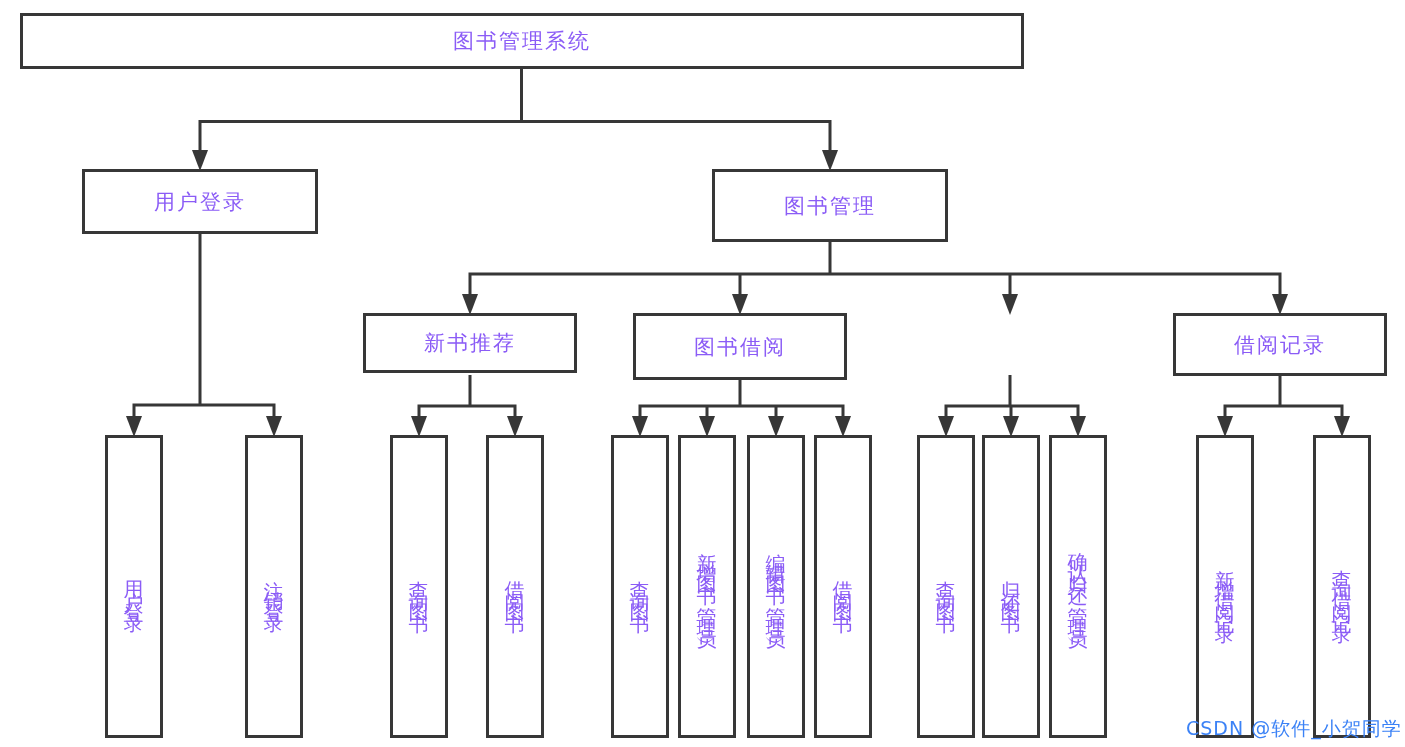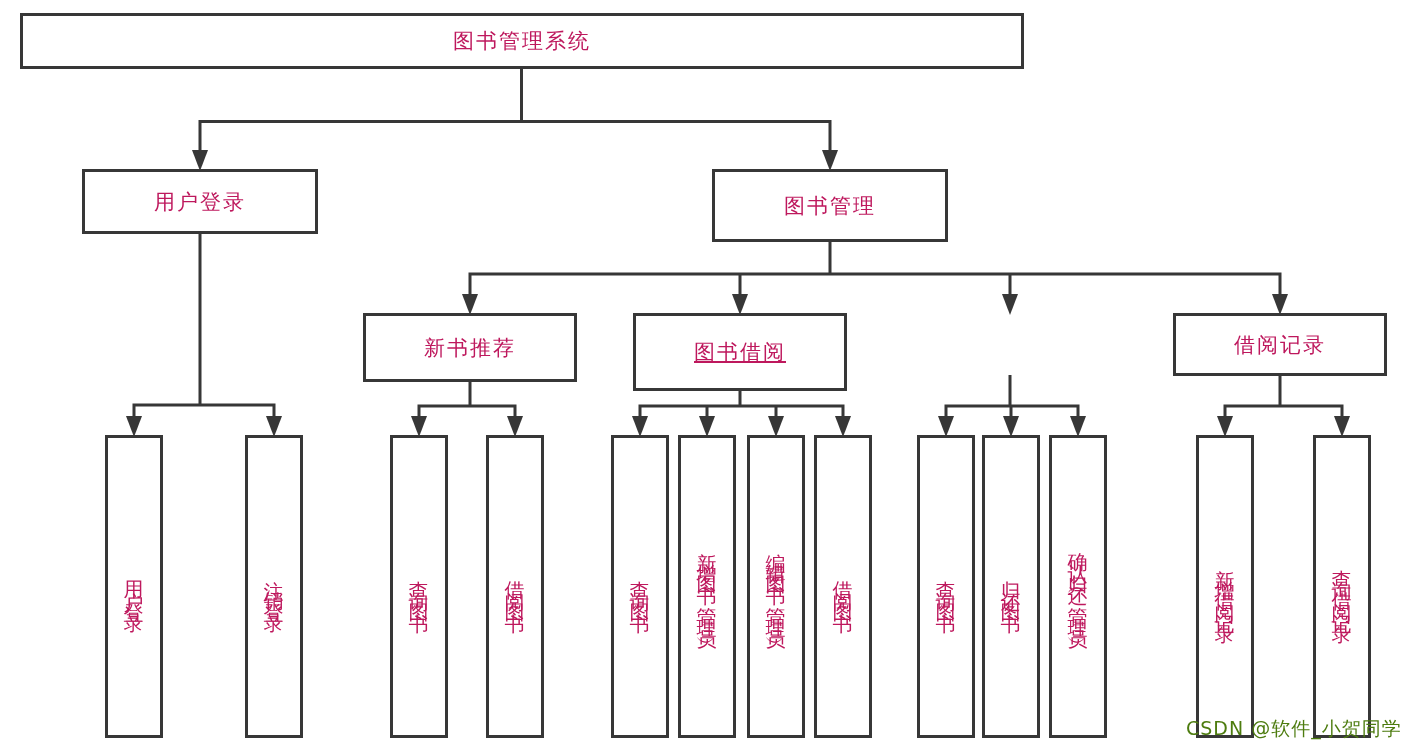--- a/index.html
+++ b/index.html
@@ -31,41 +31,41 @@
     stroke: none;
   }
   .node {
     position: absolute;
     box-sizing: border-box;
     border: 3px solid #373737;
     background: #ffffff;
     display: flex;
     align-items: center;
     justify-content: center;
-    color: #be185d;
+    color: #8b5cf6;
     z-index: 1;
   }
   .h-node {
     font-size: 21px;
     letter-spacing: 2px;
     white-space: nowrap;
   }
   .v-node .v-label {
     writing-mode: vertical-rl;
     text-orientation: mixed;
     font-size: 20px;
     letter-spacing: 11px;
     line-height: 1;
   }
   .watermark {
     position: absolute;
     left: 1186px;
     top: 716px;
     z-index: 2;
-    color: #4d7c0f;
+    color: #3b82f6;
     font-size: 19px;
     letter-spacing: 1px;
     white-space: nowrap;
   }
 </style>
 </head>
 <body>
 
 <div class="canvas">
 
@@ -112,24 +112,24 @@
     <span>图书管理系统</span>
   </div>
 
   <div class="node h-node" style="left:82px; top:169px; width:236px; height:65px;">
     <span>用户登录</span>
   </div>
   <div class="node h-node" style="left:712px; top:169px; width:236px; height:73px;">
     <span>图书管理</span>
   </div>
 
-  <div class="node h-node" style="left:363px; top:313px; width:214px; height:69px;">
+  <div class="node h-node" style="left:363px; top:313px; width:214px; height:60px;">
     <span>新书推荐</span>
   </div>
-  <div class="node h-node" style="left:633px; top:313px; width:214px; height:78px;text-decoration:underline;">
+  <div class="node h-node" style="left:633px; top:313px; width:214px; height:67px;">
     <span>图书借阅</span>
   </div>
   <div class="node h-node" style="left:1173px; top:313px; width:214px; height:63px;">
     <span>借阅记录</span>
   </div>
 
   <div class="node v-node" style="left:105px; top:435px; width:58px; height:303px;">
     <span class="v-label">用户登录</span>
   </div>
   <div class="node v-node" style="left:245px; top:435px; width:58px; height:303px;">

